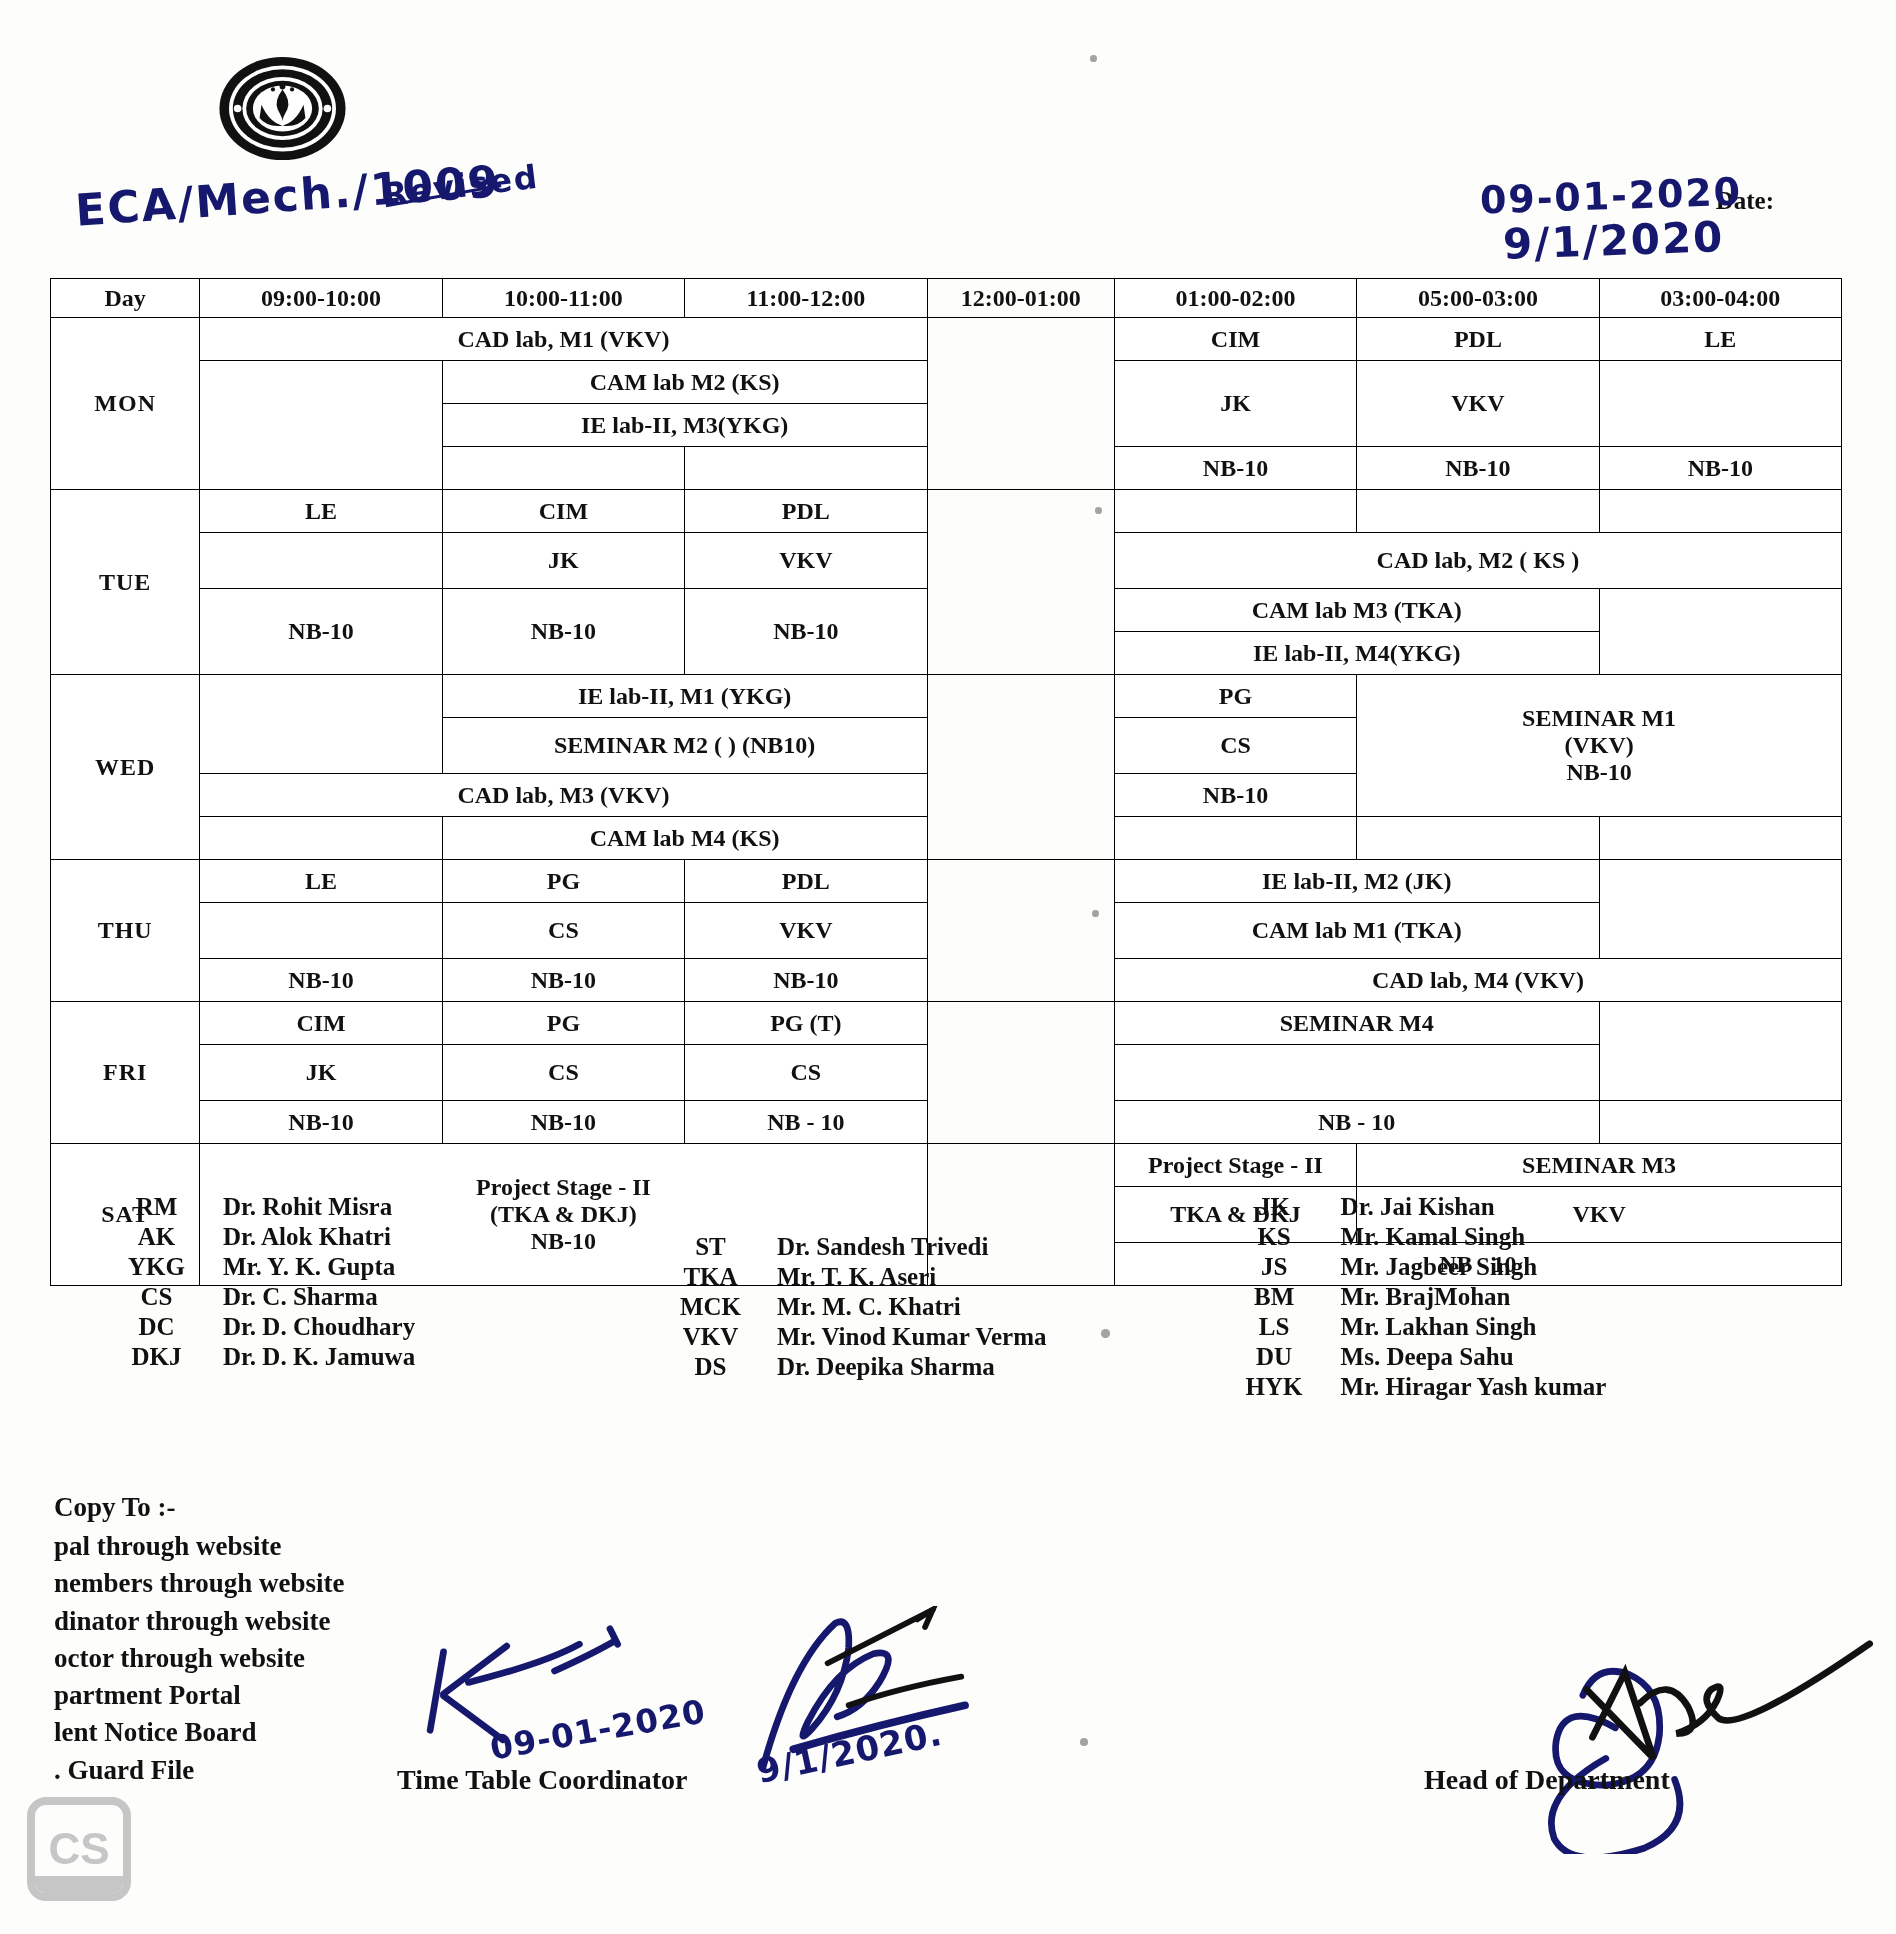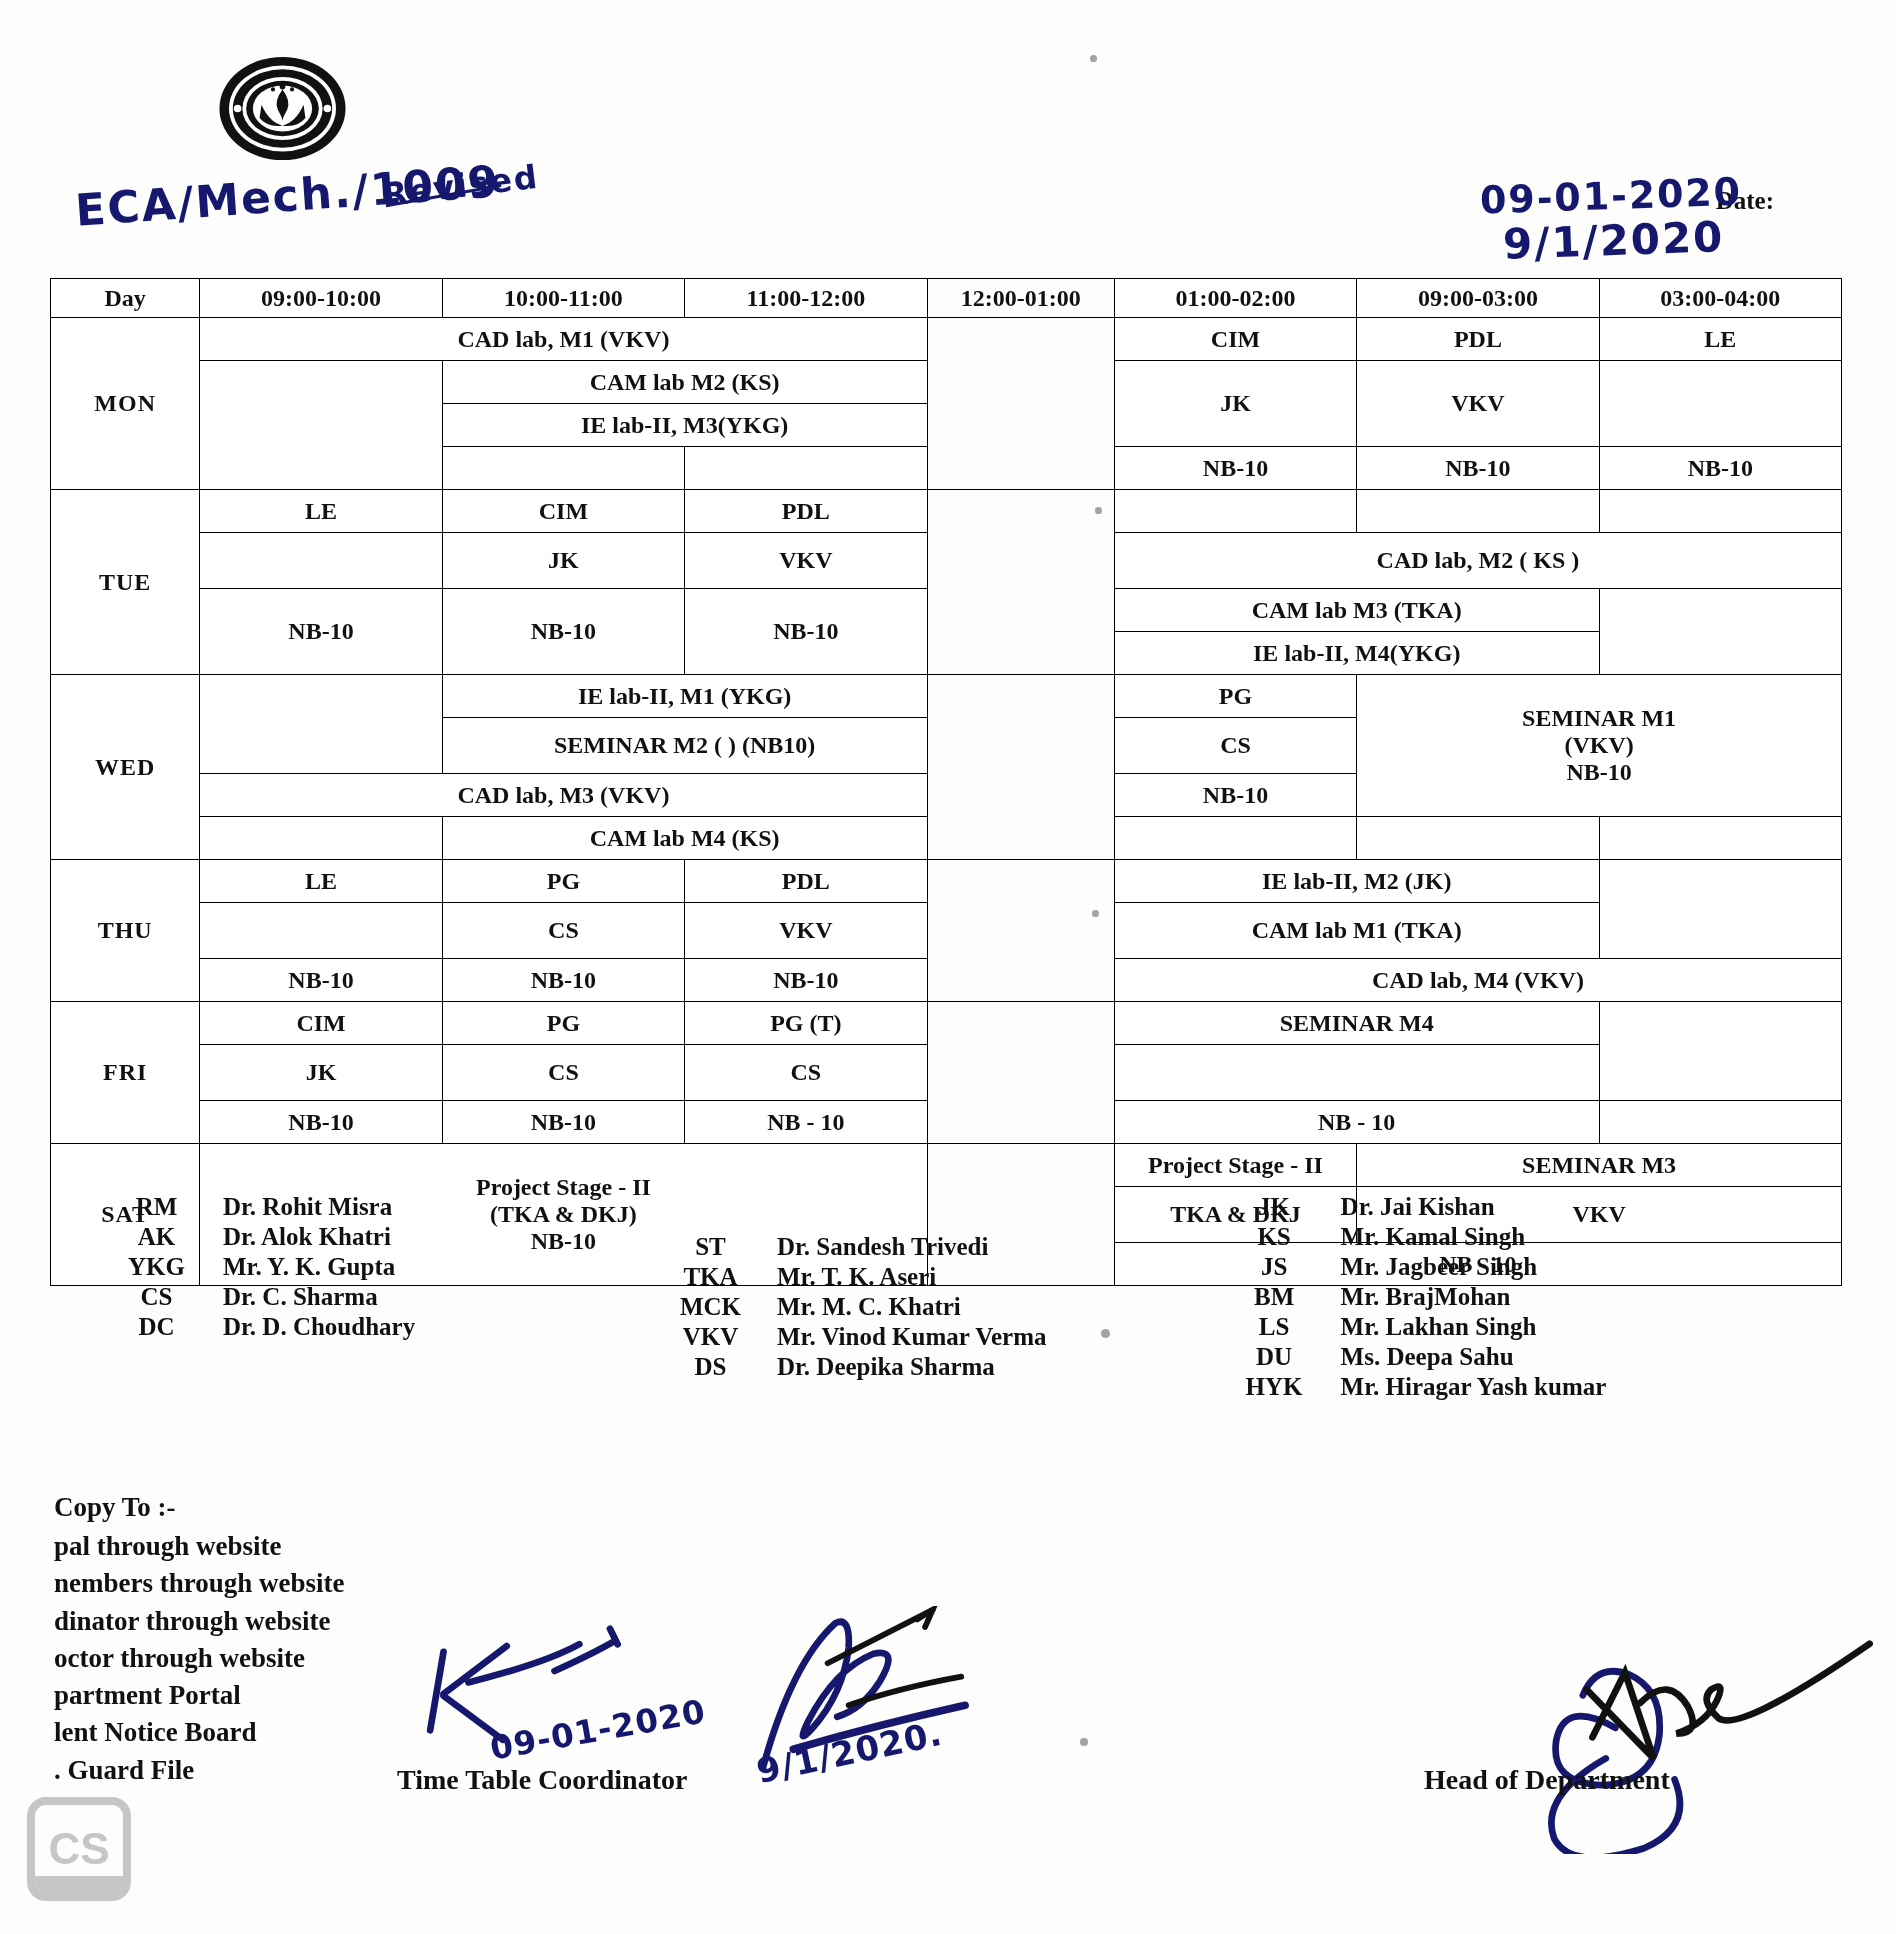--- a/index.html
+++ b/index.html
@@ -209,21 +209,21 @@
     </colgroup>
 
     <tbody>
           <tr>
       <th>Day</th>
       <th>09:00-10:00</th>
       <th>10:00-11:00</th>
       <th>11:00-12:00</th>
       <th class="gapcell">12:00-01:00</th>
       <th>01:00-02:00</th>
-      <th>09:00-03:00</th>
+      <th>05:00-03:00</th>
       <th>03:00-04:00</th>
     </tr>
 
     <tr>
       <td rowspan="4" class="daycell">MON</td>
       <td colspan="3" class="r-sub">CAD lab, M1 (VKV)</td>
       <td rowspan="4" class="gapcell"></td>
       <td class="r-sub">CIM</td>
       <td class="r-sub">PDL</td>
       <td class="r-sub">LE</td>
@@ -379,20 +379,24 @@
           <span class="legcode">YKG</span>
           <span class="legname">Mr. Y. K. Gupta</span>
         </div>
       <div class="legrow">
           <span class="legcode">CS</span>
           <span class="legname">Dr. C. Sharma</span>
         </div>
       <div class="legrow">
           <span class="legcode">DC</span>
           <span class="legname">Dr. D. Choudhary</span>
+        </div>
+      <div class="legrow">
+          <span class="legcode">DKJ</span>
+          <span class="legname">Dr. D. K. Jamuwa</span>
         </div>
     </div>
 
     <div class="legcol c2">
       <div class="legrow">
           <span class="legcode">ST</span>
           <span class="legname">Dr. Sandesh Trivedi</span>
         </div>
       <div class="legrow">
           <span class="legcode">TKA</span>

